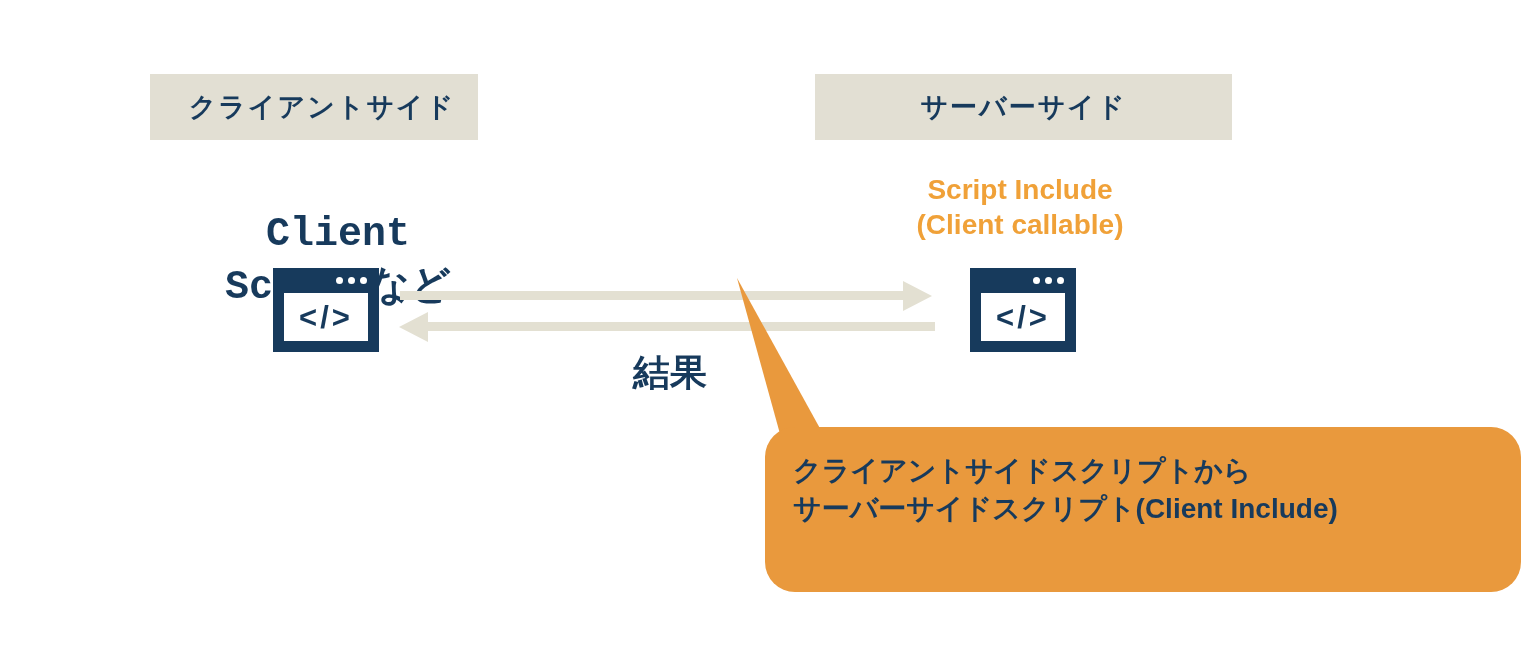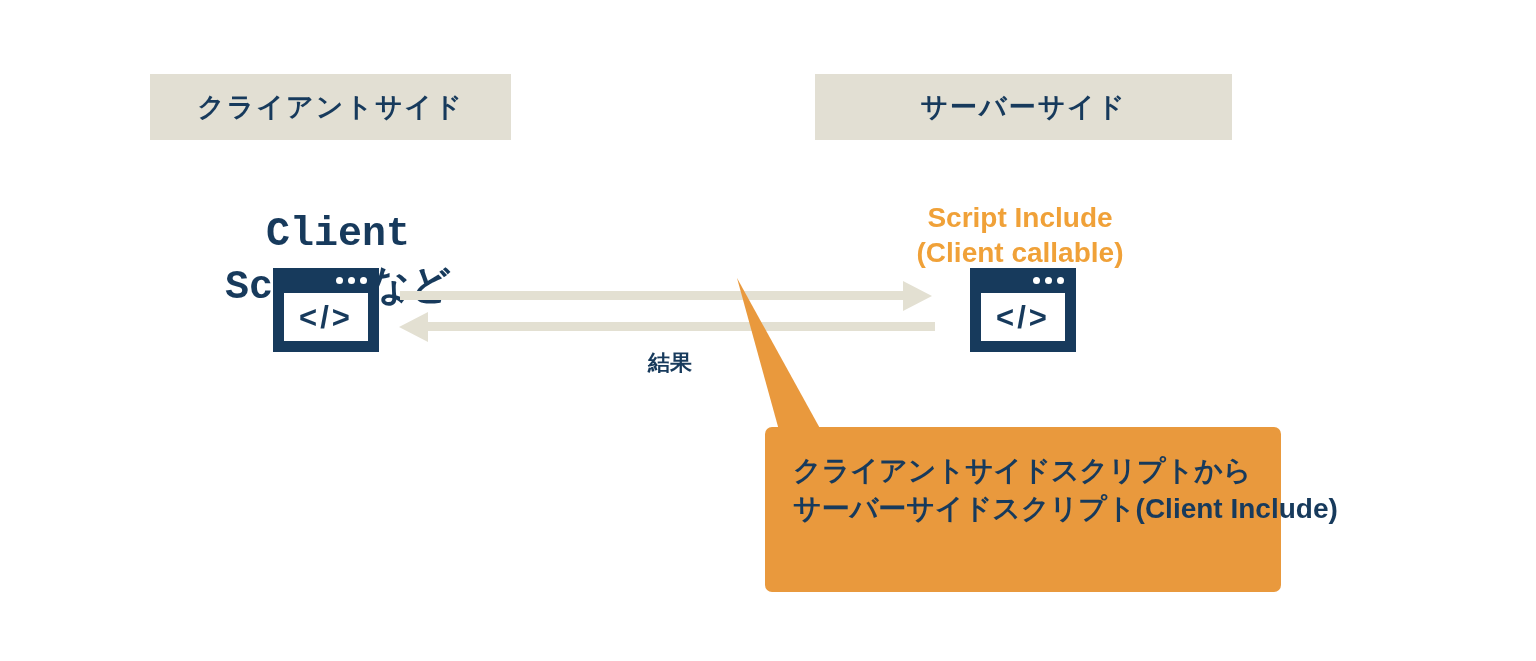--- a/index.html
+++ b/index.html
@@ -8,29 +8,29 @@
     width:1536px;height:661px;position:relative;overflow:hidden;
   }
   .canvas{position:absolute;inset:0;background:#ffffff;}
 
   
   .header-box{
     position:absolute;height:66px;background:#e2dfd3;
     display:flex;align-items:center;justify-content:center;
     color:#173a5c;font-weight:bold;font-size:27px;letter-spacing:2px;
   }
-  .header-client{left:150px;top:74px;width:361px;}
+  .header-client{left:150px;top:74px;width:312px;padding-left:16px;}
   .header-server{left:815px;top:74px;width:417px;justify-content:center;}
 
   
   .label{position:absolute;font-weight:bold;color:#173a5c;text-align:center;}
   .client-script-label{left:188px;top:212px;width:300px;font-size:40px;font-family:Liberation Mono, monospace;}
   .call-label{left:518px;top:196px;width:300px;font-size:28px;line-height:37px;white-space:pre-line;}
-  .server-include-label{left:870px;top:172px;width:300px;font-size:28px;line-height:35px;color:#f0a138;white-space:pre-line;margin-top:28px;}
-  .result-label{left:570px;top:348px;width:200px;font-size:22px;}
+  .server-include-label{left:870px;top:172px;width:300px;font-size:28px;line-height:35px;color:#f0a138;white-space:pre-line;}
+  .result-label{left:570px;top:348px;width:200px;font-size:37px;}
 
   
   .shaft{position:absolute;height:9px;background:#e3e0d2;}
   .shaft-right{left:400px;top:291px;width:505px;}
   .shaft-left{left:428px;top:322px;width:507px;}
   .head{position:absolute;width:0;height:0;border-top:15px solid transparent;border-bottom:15px solid transparent;}
   .head-right{left:903px;top:281px;border-left:29px solid #e3e0d2;}
   .head-left{left:399px;top:312px;border-right:29px solid #e3e0d2;}
 
   
@@ -39,22 +39,22 @@
   .icon-right{left:970px;top:268px;}
   .dots{position:absolute;top:9px;right:12px;display:flex;gap:5px;}
   .dot{width:7px;height:7px;border-radius:50%;background:#ffffff;}
   .screen{position:absolute;left:11px;right:11px;top:25px;bottom:11px;background:#ffffff;
     display:flex;align-items:center;justify-content:center;}
   .code-glyph{color:#173a5c;font-weight:bold;font-size:31px;letter-spacing:3px;line-height:1;}
 
   
   .bubble-tail{position:absolute;left:700px;top:270px;width:150px;height:185px;}
   .bubble{
-    position:absolute;left:765px;top:427px;width:516px;height:165px;
-    background:#e9993d;border-radius:7px;box-sizing:border-box;
+    position:absolute;left:765px;top:427px;width:756px;height:165px;
+    background:#e9993d;border-radius:30px;box-sizing:border-box;
     padding:25px 20px 0 28px;
   }
   .bubble-line{color:#173a5c;font-weight:bold;font-size:28px;line-height:38px;white-space:nowrap;}
 </style>
 </head>
 <body>
 
 <div class="canvas">
 
   <div class="header-box header-client">

